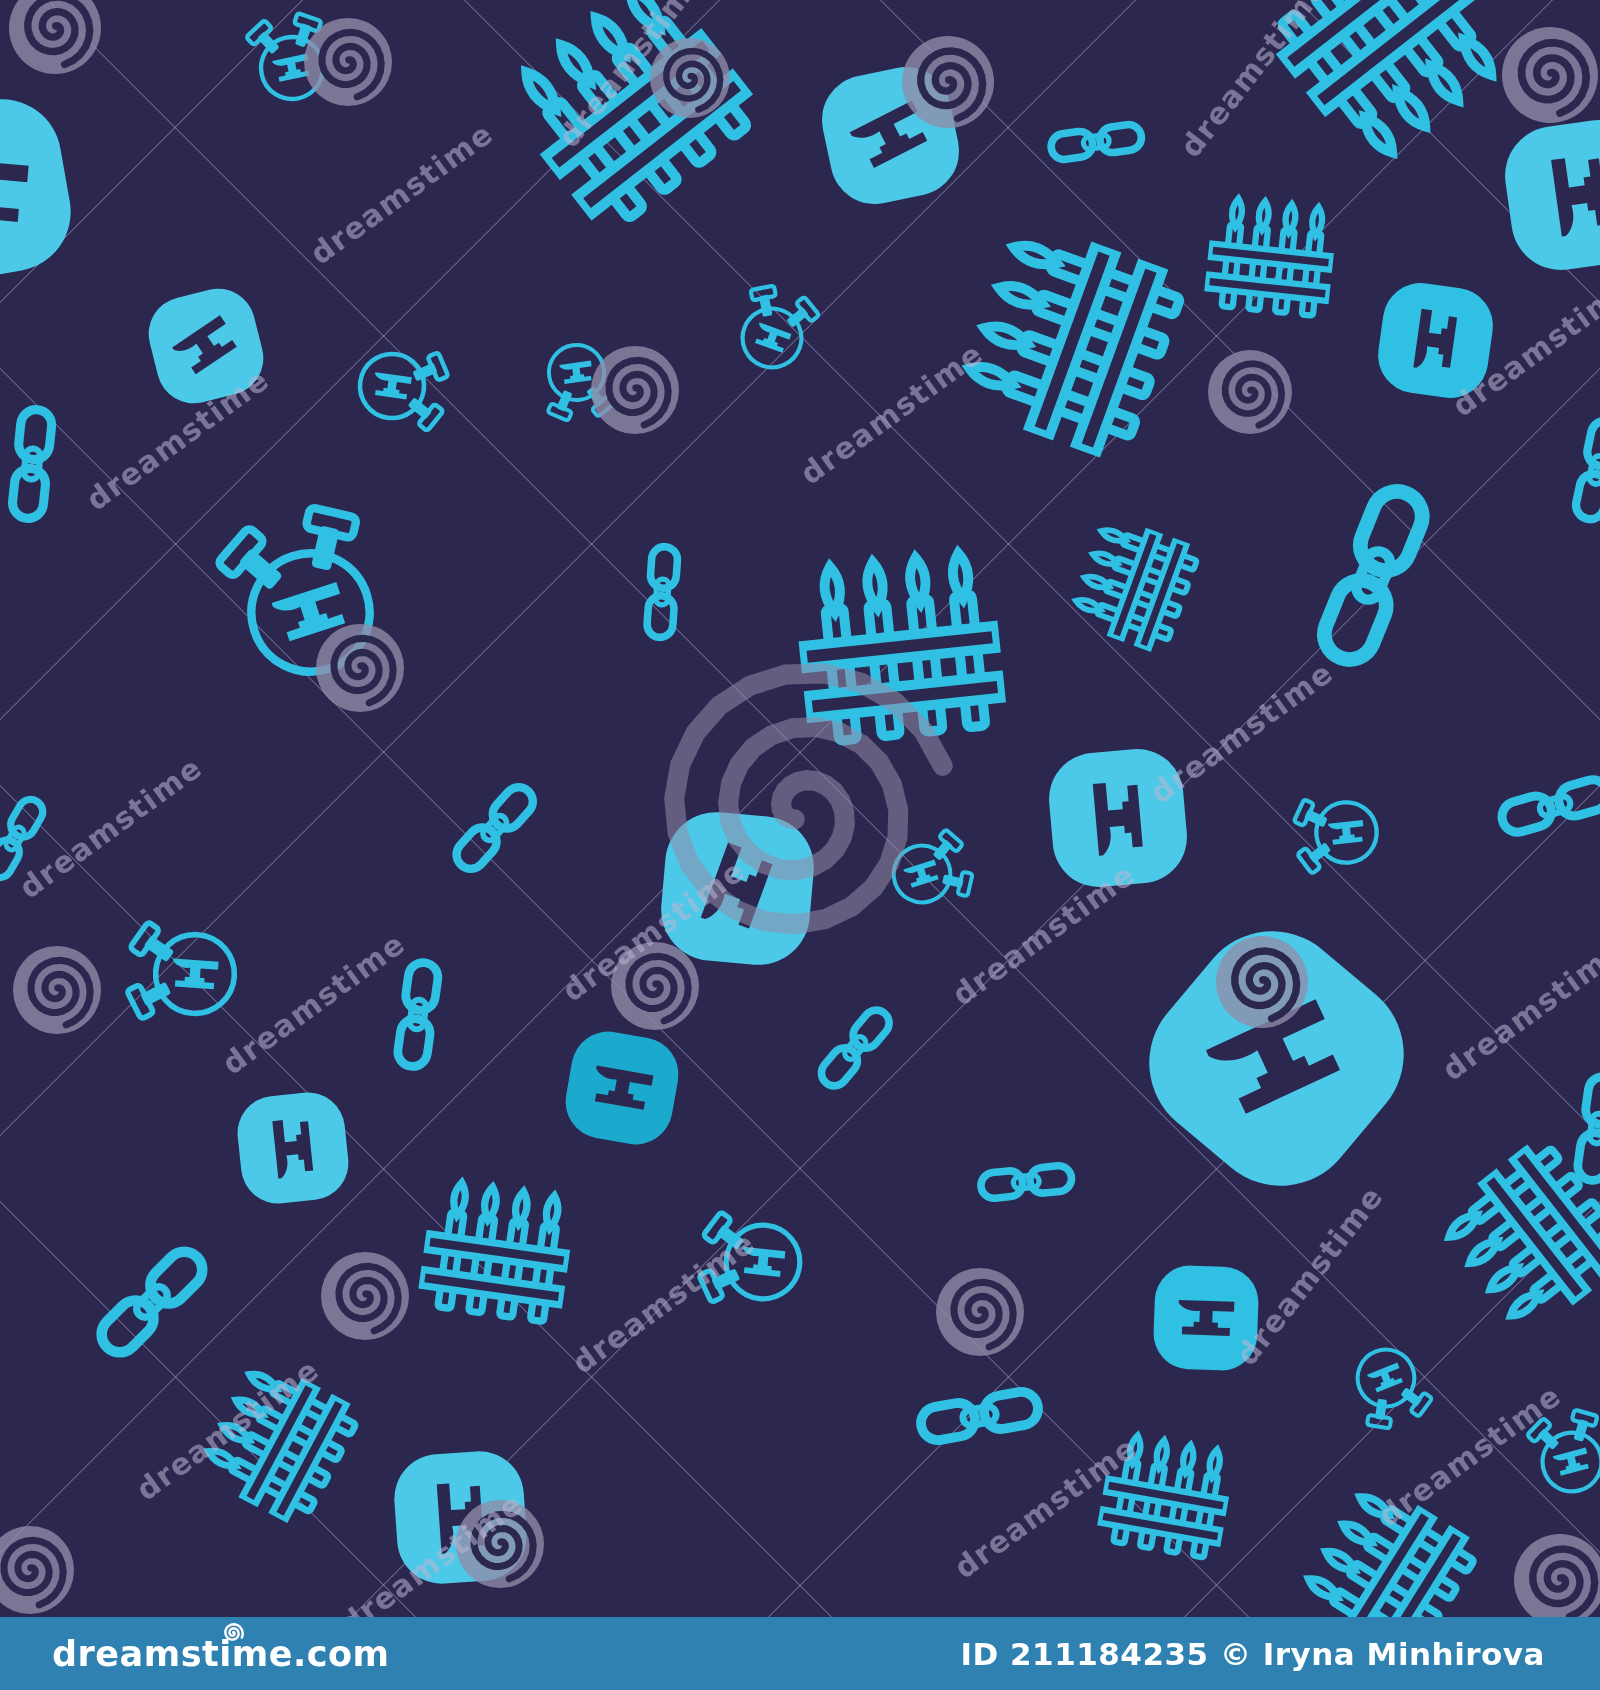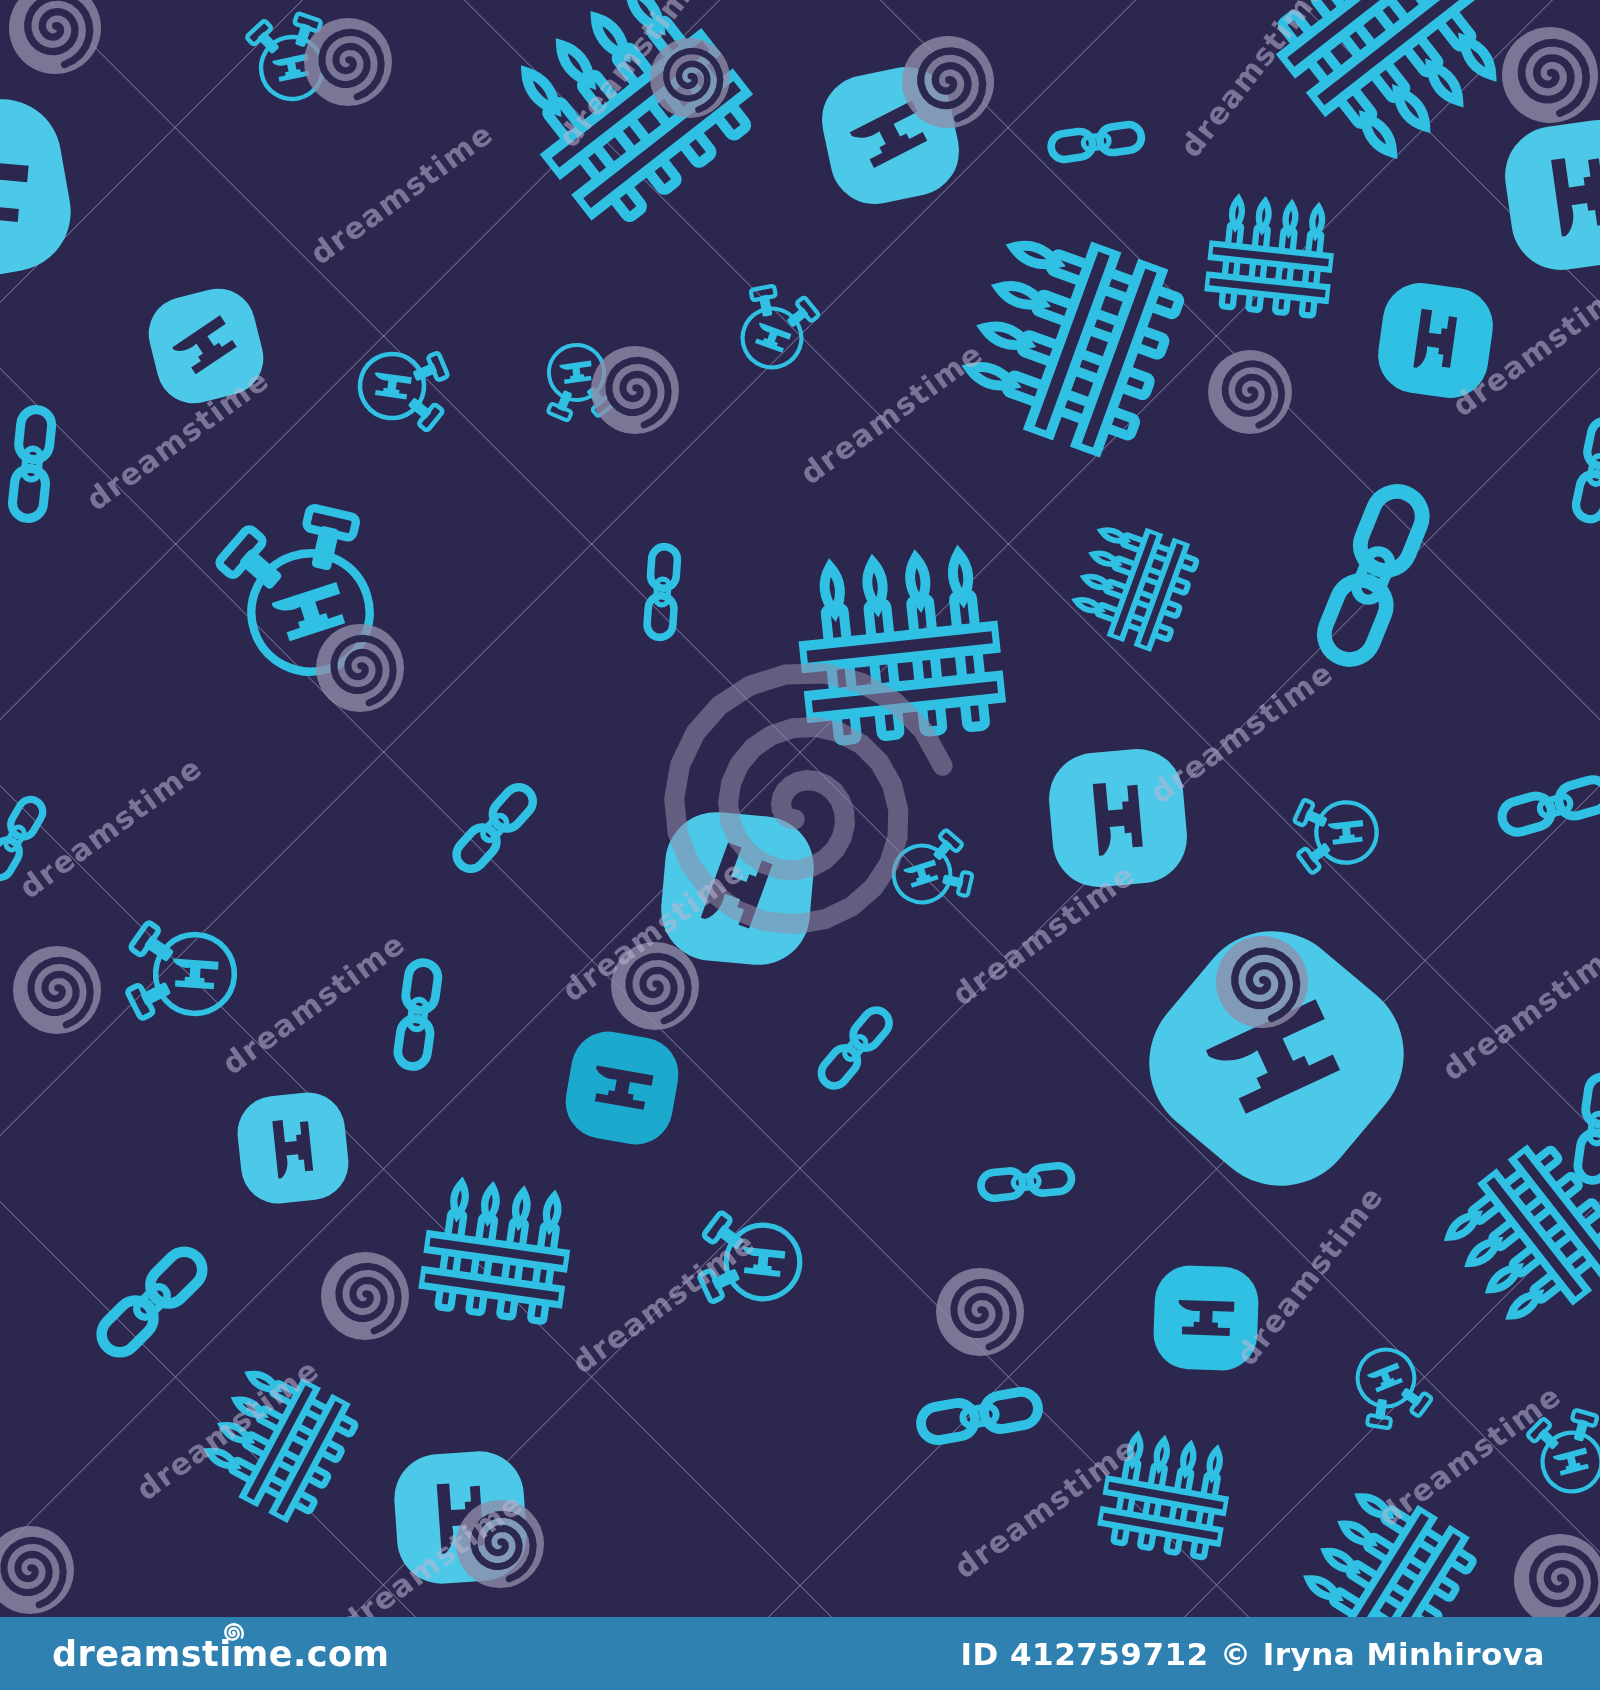--- a/index.html
+++ b/index.html
@@ -566,15 +566,15 @@
           <path d="M794.7,819.3L791.1,819.0L787.4,817.3L784.1,814.0L781.8,809.3L781.1,803.5L782.2,797.3L785.5,791.1L790.9,785.7L798.1,781.9L806.8,780.2L816.2,781.1L825.5,784.9L833.8,791.5L840.4,800.8L844.2,812.0L844.9,824.6L841.8,837.4L835.1,849.4L824.8,859.6L811.6,866.8L796.3,870.2L780.0,869.3L764.0,863.7L749.6,853.6L738.1,839.5L730.6,822.2L728.1,802.9L731.1,783.0L739.6,764.0L753.3,747.6L771.5,735.3L793.0,728.1L816.3,727.0L839.6,732.4L861.1,744.2L879.1,761.9L891.9,784.3L898.3,810.0L897.5,837.1L889.2,863.6L873.6,887.3L851.8,906.4L825.0,919.2L795.2,924.3L764.4,921.1L735.1,909.5L709.5,890.0L689.7,863.8L677.6,832.6L674.2,798.7L680.2,764.5L695.6,732.6L719.3,705.6L750.1,685.6L785.7,674.5L823.6,673.4L861.0,682.7L895.0,702.1L923.1,730.4L942.7,765.8" fill="none" stroke="#918da9" stroke-width="20" stroke-linecap="round" opacity="0.55"></path>
         </svg><div class="wm-text" style="left: 523px; top: 40px; font-size: 30px; transform: rotate(-52deg);">dreamstime</div><div class="wm-text" style="left: 1145px; top: 50px; font-size: 30px; transform: rotate(-52deg);">dreamstime</div><div class="wm-text" style="left: 293px; top: 176px; font-size: 30px; transform: rotate(-36deg);">dreamstime</div><div class="wm-text" style="left: 783px; top: 396px; font-size: 30px; transform: rotate(-36deg);">dreamstime</div><div class="wm-text" style="left: 1435px; top: 328px; font-size: 30px; transform: rotate(-36deg);">dreamstime</div><div class="wm-text" style="left: 69px; top: 422px; font-size: 30px; transform: rotate(-36deg);">dreamstime</div><div class="wm-text" style="left: 2px; top: 810px; font-size: 30px; transform: rotate(-36deg);">dreamstime</div><div class="wm-text" style="left: 545px; top: 913px; font-size: 30px; transform: rotate(-36deg);">dreamstime</div><div class="wm-text" style="left: 935px; top: 917px; font-size: 30px; transform: rotate(-36deg);">dreamstime</div><div class="wm-text" style="left: 205px; top: 986px; font-size: 30px; transform: rotate(-36deg);">dreamstime</div><div class="wm-text" style="left: 1133px; top: 715px; font-size: 30px; transform: rotate(-36deg);">dreamstime</div><div class="wm-text" style="left: 1425px; top: 992px; font-size: 30px; transform: rotate(-36deg);">dreamstime</div><div class="wm-text" style="left: 555px; top: 1285px; font-size: 30px; transform: rotate(-36deg);">dreamstime</div><div class="wm-text" style="left: 1201px; top: 1258px; font-size: 30px; transform: rotate(-52deg);">dreamstime</div><div class="wm-text" style="left: 119px; top: 1412px; font-size: 30px; transform: rotate(-36deg);">dreamstime</div><div class="wm-text" style="left: 1361px; top: 1438px; font-size: 30px; transform: rotate(-36deg);">dreamstime</div><div class="wm-text" style="left: 937px; top: 1490px; font-size: 30px; transform: rotate(-36deg);">dreamstime</div><div class="wm-text" style="left: 323px; top: 1546px; font-size: 30px; transform: rotate(-36deg);">dreamstime</div></div>
   </div>
   <div class="footer" style="background: rgb(46, 129, 176);">
     <div class="logo">
       <span>dreamstime.com</span>
       <svg class="logo-spiral" width="26" height="26" viewBox="0 0 26 26" id="logo-spiral-svg">
           <path d="M13.1,12.4L13.3,12.3L13.6,12.3L13.8,12.3L14.1,12.5L14.4,12.7L14.5,13.1L14.6,13.5L14.6,13.9L14.4,14.4L14.2,14.8L13.7,15.2L13.2,15.5L12.6,15.6L11.9,15.6L11.2,15.4L10.6,15.0L10.1,14.4L9.7,13.7L9.4,12.9L9.4,12.0L9.6,11.1L10.1,10.2L10.7,9.5L11.6,8.9L12.6,8.5L13.7,8.4L14.8,8.5L15.9,9.0L16.9,9.7L17.8,10.7L18.3,11.8L18.6,13.1L18.6,14.5L18.2,15.9L17.5,17.1L16.4,18.2L15.1,19.0L13.7,19.5L12.1,19.6L10.5,19.4L8.9,18.7L7.5,17.7L6.5,16.3L5.7,14.7L5.4,12.9L5.4,11.0L6.0,9.2L7.0,7.5L8.4,6.1L10.1,5.1L12.0,4.5L14.1,4.3L16.2,4.7L18.2,5.6L19.9,6.9L21.3,8.7L22.3,10.8L22.7,13.0L22.6,15.4L21.8,17.7" fill="none" stroke="#ffffff" stroke-width="2.4" stroke-linecap="round"></path>
         </svg>
     </div>
-    <div class="credit">ID 412759712 © Iryna Minhirova</div>
+    <div class="credit">ID 211184235 © Iryna Minhirova</div>
   </div>
 </div>
 
 </body></html>

